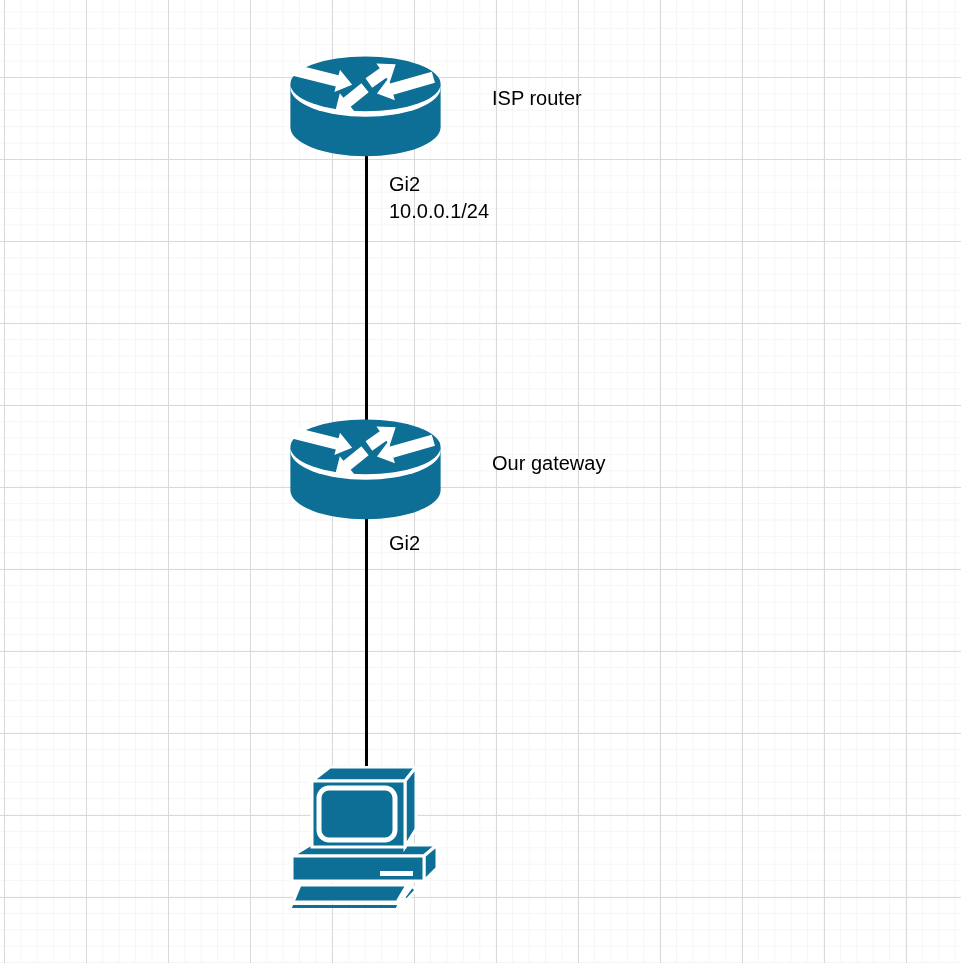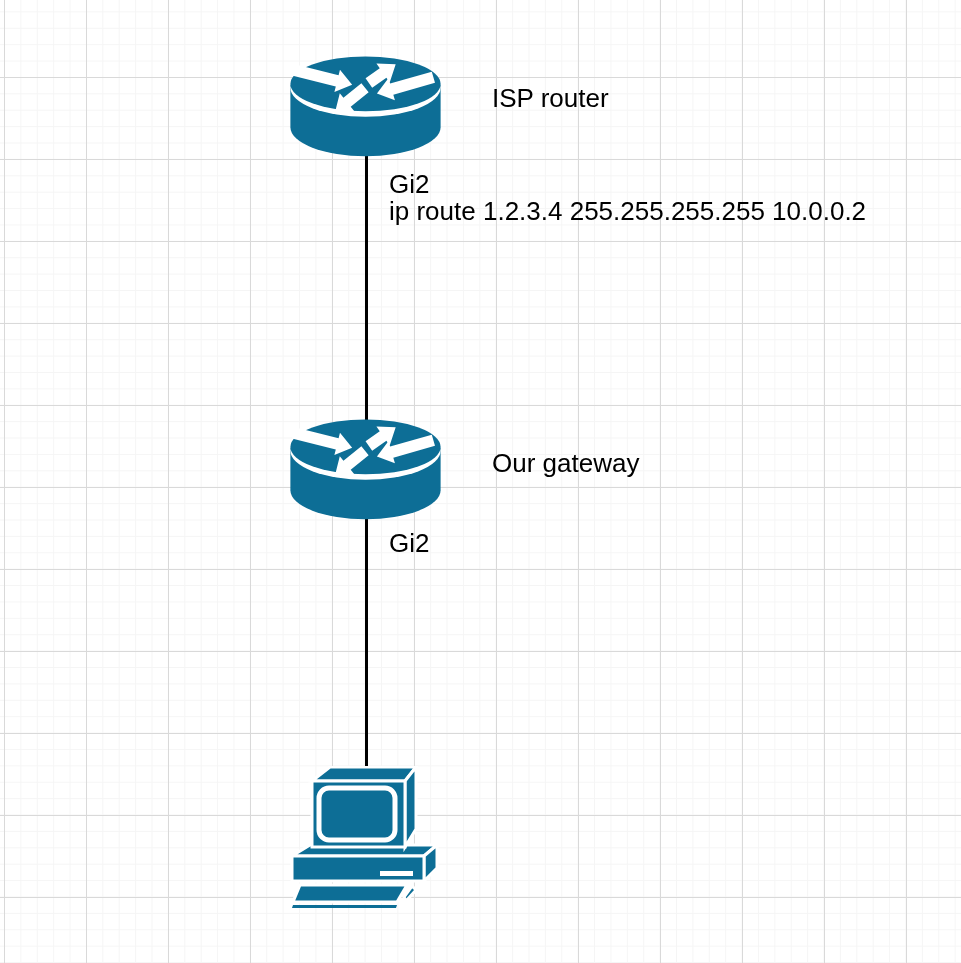--- a/index.html
+++ b/index.html
@@ -32,21 +32,21 @@
     position:absolute;width:3px;background:var(--connector);
   }
   .node{position:absolute;}
   .node svg{display:block;width:100%;height:100%;overflow:visible;}
   .f{fill:var(--node-fill);}
   .w{fill:var(--node-detail);}
   .edge-poly{fill:var(--node-fill);stroke:var(--node-detail);stroke-width:3;}
   .screen{fill:none;stroke:var(--node-detail);stroke-width:5;}
   .label{
     position:absolute;
-    font-size:26px;line-height:27px;
+    font-size:20px;line-height:27px;
     color:var(--label-text);
     white-space:nowrap;
   }
 </style>
 </head>
 <body>
 
 <svg width="0" height="0" style="position:absolute" aria-hidden="true">
   <defs>
     <symbol id="sym-router" viewBox="0 0 160 108">
@@ -100,21 +100,21 @@
     <svg>
         <use href="#sym-pc"></use>
       </svg>
   </div>
 
   <div class="label" style="left:492px;top:85px">ISP router</div>
   <div class="label" style="left:492px;top:450px">Our gateway</div>
 
   <div class="label" style="left:389px;top:171px">
     <div>Gi2</div>
-    <div>ip route 1.2.3.4 255.255.255.255 10.0.0.2</div>
+    <div>10.0.0.1/24</div>
   </div>
 
 
   <div class="label" style="left:389px;top:530px">
     <div>Gi2</div>
   </div>
 
   <div class="label" style="left:389px;top:708px">
   </div>
 

